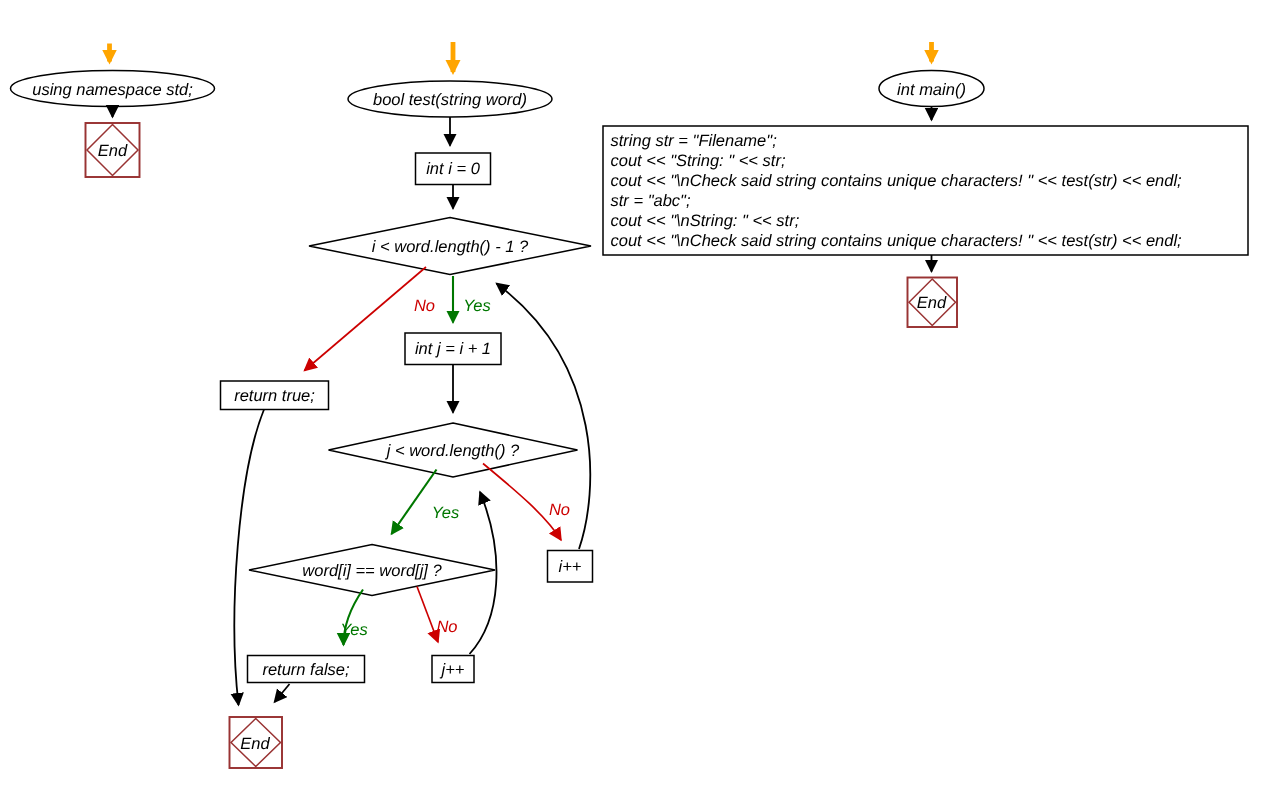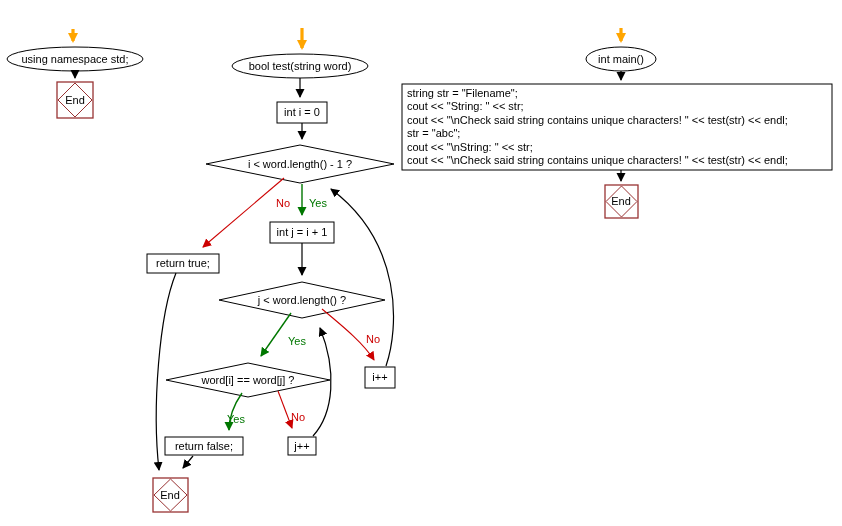--- a/index.html
+++ b/index.html
@@ -1,17 +1,17 @@
 <!DOCTYPE html>
 <html><head>
 <meta charset="utf-8">
 <style>
   html,body{margin:0;padding:0;background:#ffffff;}
   #stage{position:relative;width:842px;height:526px;background:#fff;overflow:hidden;
-         font-family:"Liberation Sans", sans-serif;}
+         font-family:"Liberation Sans", sans-serif;font-style:italic;}
   svg{position:absolute;left:0;top:0;}
   text{font-family:"Liberation Sans", sans-serif;font-size:11px;fill:#000;}
   .node-label{text-anchor:middle;}
   .code-line{text-anchor:start;}
   .branch-label{text-anchor:middle;}
   .shape{fill:#ffffff;stroke:#000000;stroke-width:1;}
   .conn{fill:none;stroke:#000000;stroke-width:1.2;}
   .conn-red{fill:none;stroke:#CC0000;stroke-width:1.1;}
   .conn-green{fill:none;stroke:#007700;stroke-width:1.4;}
   .conn-orange{fill:none;stroke:#FFA500;stroke-width:3.2;}

